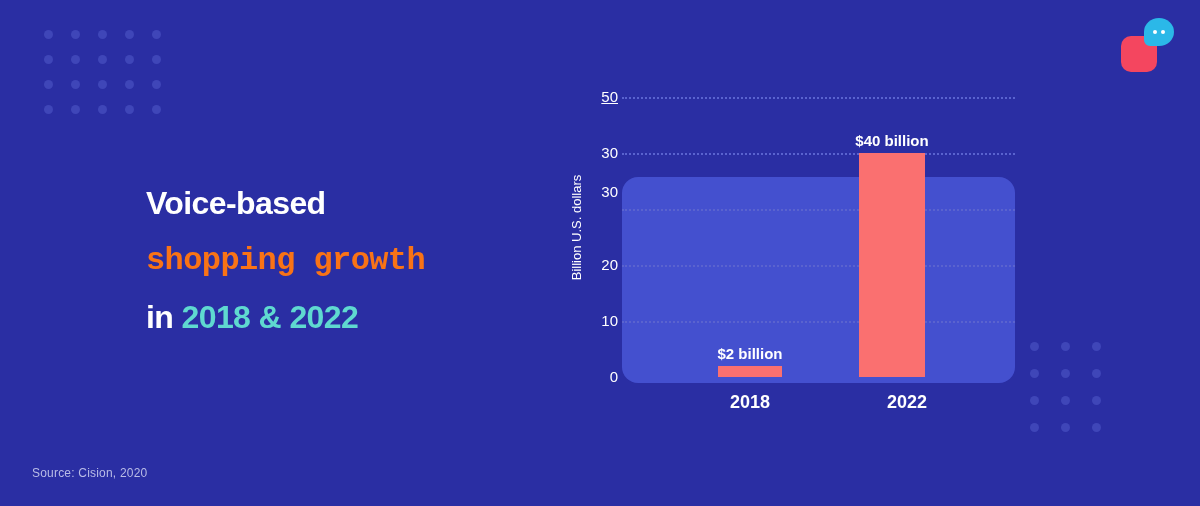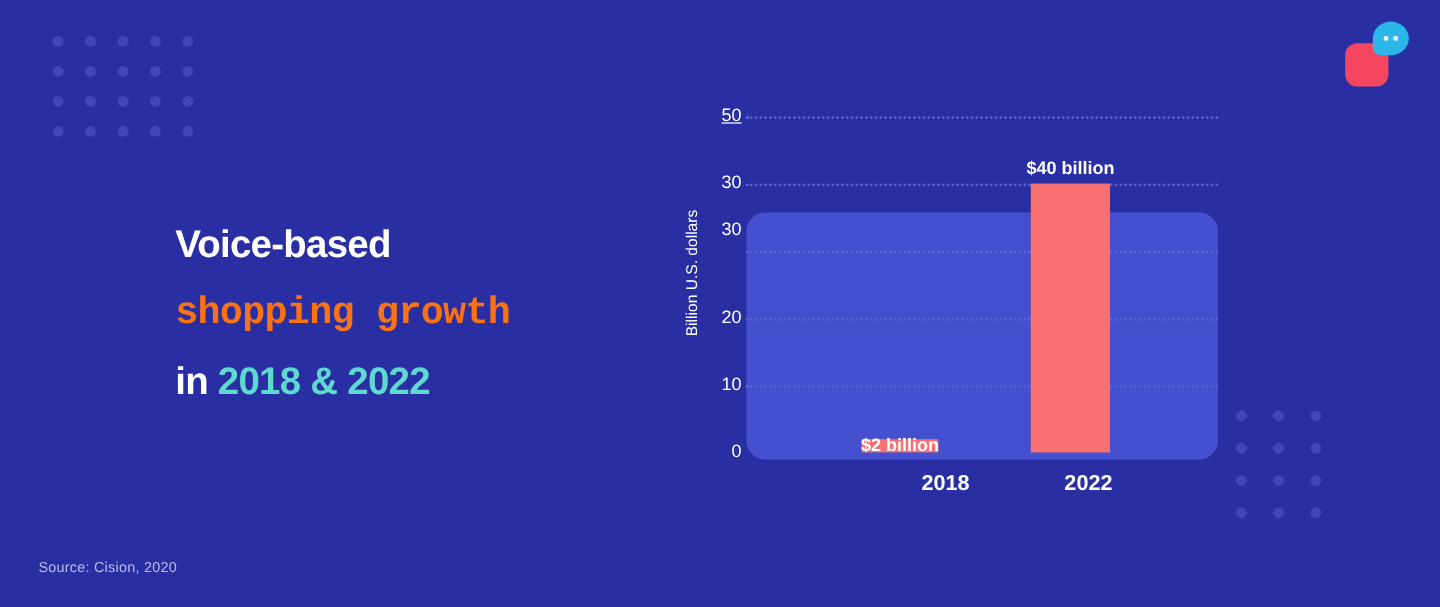--- a/index.html
+++ b/index.html
@@ -250,22 +250,22 @@
     <div class="gridline" style="top:241px;"></div>
 
     <div class="tick-label" style="top:17px;text-decoration:underline;">50</div>
     <div class="tick-label" style="top:73px;">30</div>
     <div class="tick-label" style="top:112px;">30</div>
     <div class="tick-label" style="top:185px;">20</div>
     <div class="tick-label" style="top:241px;">10</div>
     <div class="tick-label" style="top:297px;">0</div>
 
     <div class="bar" style="left:162px; top:286px; width:64px; height:11px;"></div>
-    <div class="bar-label" style="left:194px; top:283px;">$2 billion</div>
+    <div class="bar-label" style="left:194px; top:265px;">$2 billion</div>
 
     <div class="bar" style="left:303px; top:73px; width:66px; height:224px;"></div>
     <div class="bar-label" style="left:336px; top:52px;">$40 billion</div>
 
-    <div class="x-label" style="left:194px;margin-left:38px;">2018</div>
+    <div class="x-label" style="left:194px;">2018</div>
     <div class="x-label" style="left:336px;margin-left:15px;">2022</div>
 
   </div>
 </div>
 
 </body></html>

